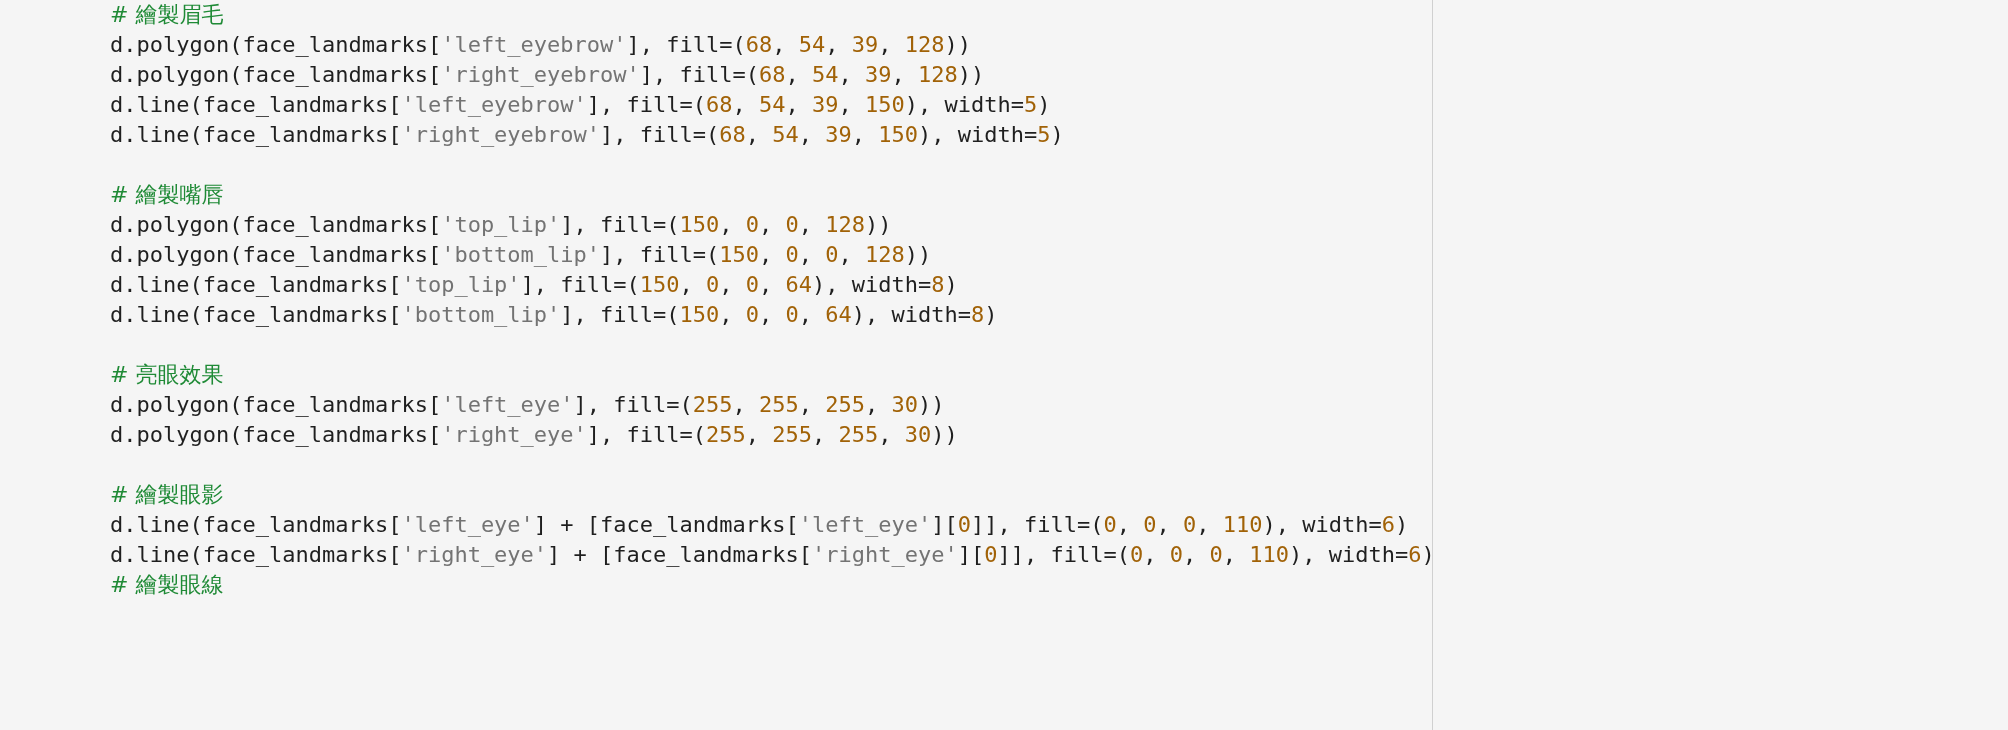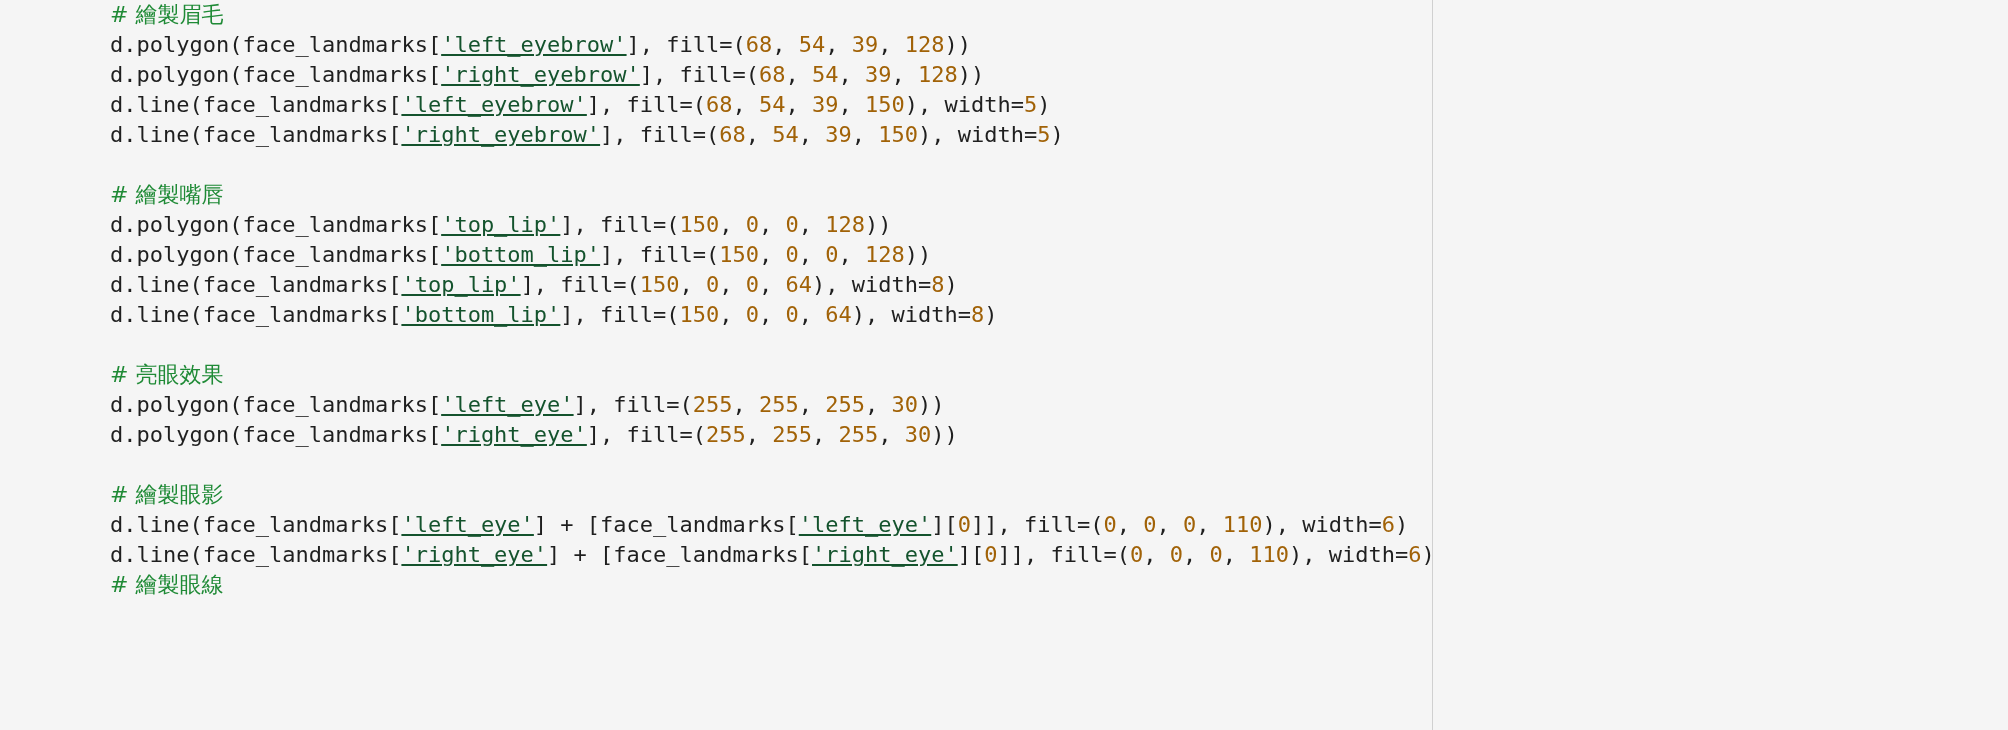--- a/index.html
+++ b/index.html
@@ -44,21 +44,21 @@
     font-family: "DejaVu Sans Mono", "Liberation Mono", monospace;
   }
 
   .code-line {
     height: 30px;
     white-space: pre;
     font-family: "DejaVu Sans Mono", "Liberation Mono", monospace;
   }
 
   .tok-comment { color: #1f8a36; }
-  .tok-string  { color: #14532d; text-decoration: underline; }
+  .tok-string  { color: #737373; }
   .tok-number  { color: #a16207; }
   .tok-plain   { color: #1f1f1f; }
 
   
   .cjk {
     font-family: "DejaVu Sans", "Liberation Sans", sans-serif;
   }
 </style>
 </head>
 <body>

